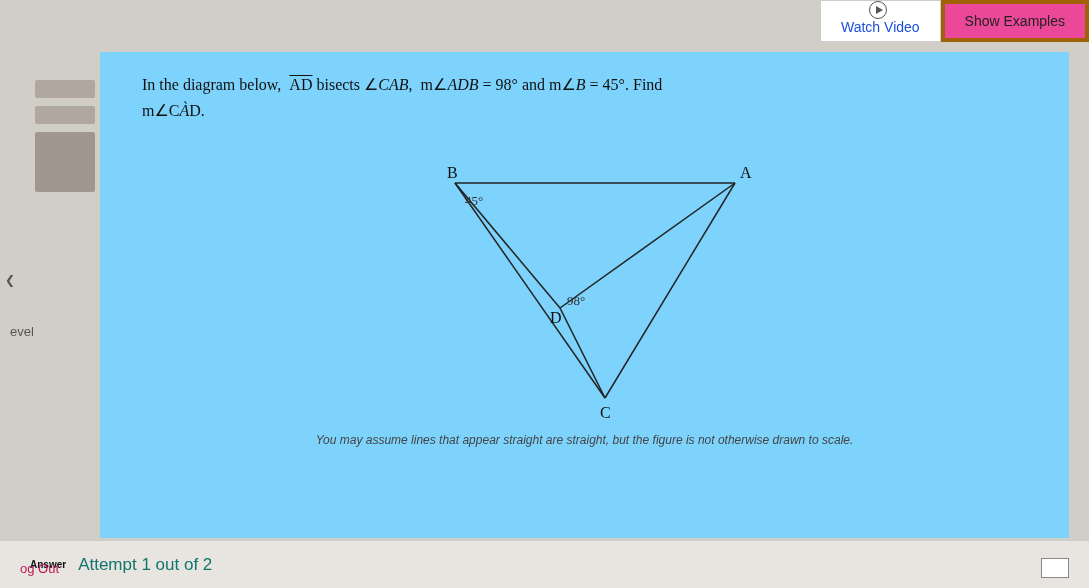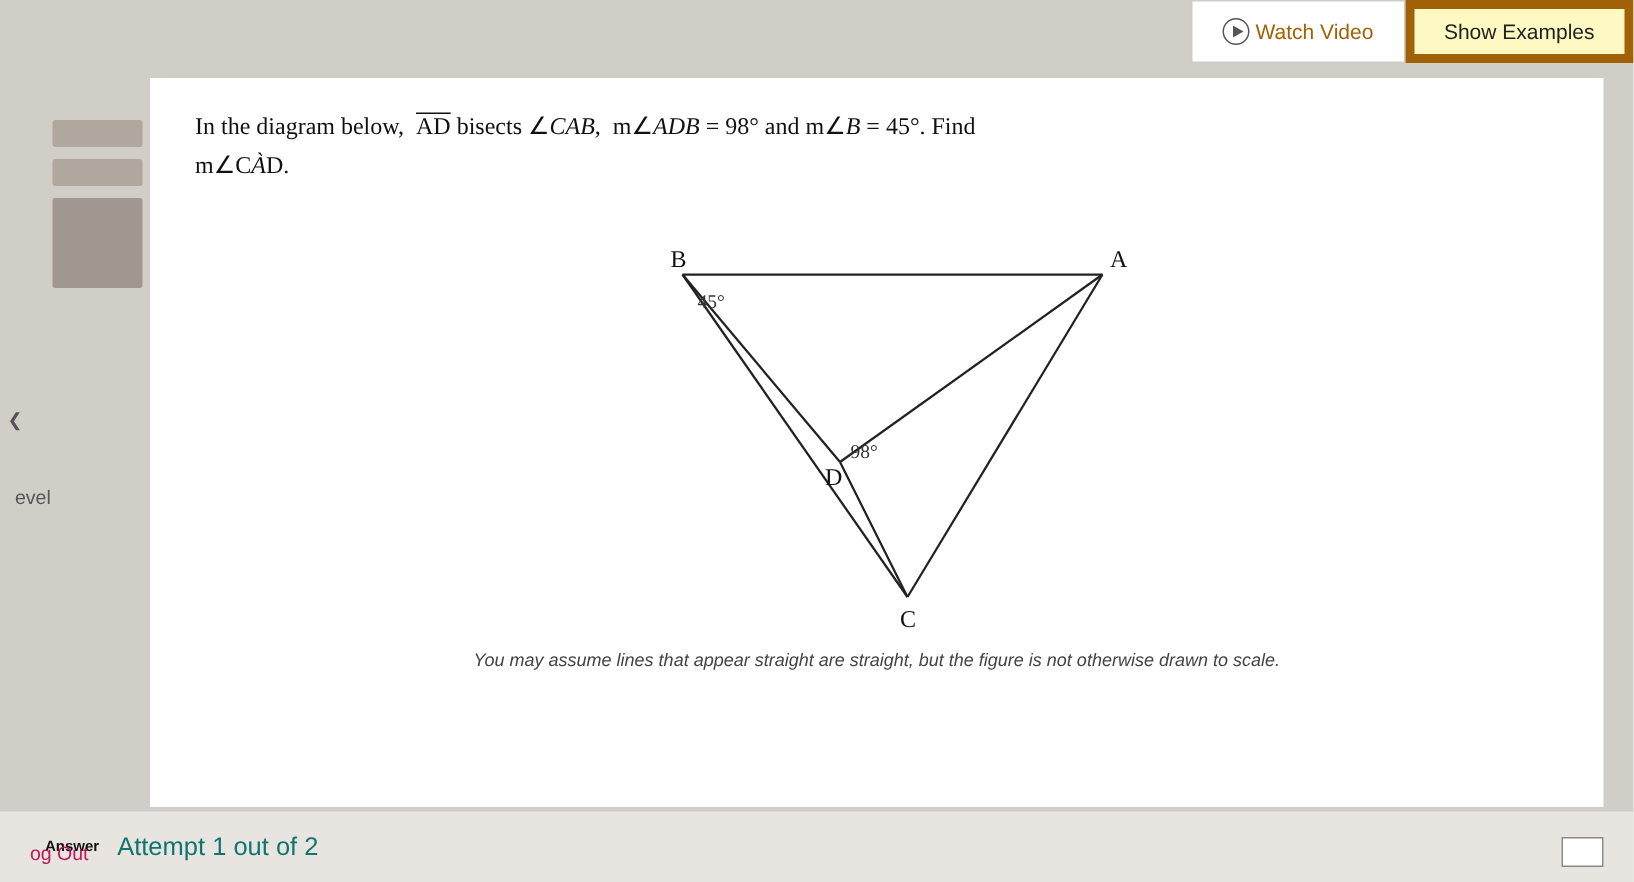--- a/index.html
+++ b/index.html
@@ -26,43 +26,44 @@
     .watch-video-btn {
       display: flex;
       align-items: center;
       gap: 0;
       padding: 0 20px;
       background: white;
       border: 1px solid #ccc;
       font-size: 14px;
       font-family: Arial, sans-serif;
       cursor: pointer;
-      color: #a16207;
+      color: #1d4ed8;
+      flex-direction: column;
     }
 
     .show-examples-btn {
       display: flex;
       align-items: center;
       padding: 0 20px;
-      background: #fef9c3;
-      border: 6px solid #a16207;
+      background: #ec4899;
+      border: 4px solid #a16207;
       font-size: 14px;
       font-family: Arial, sans-serif;
       cursor: pointer;
       color: #222;
     }
 
     .main-content {
       position: absolute;
       top: 52px;
       left: 100px;
       right: 20px;
       bottom: 50px;
-      background: #ffffff;
-      padding: 20px 30px;
+      background: #7dd3fc;
+      padding: 20px 42px;
     }
 
     .problem-text {
       font-size: 16px;
       line-height: 1.6;
       color: #111;
       margin-bottom: 20px;
     }
 
     .problem-text .overline {

